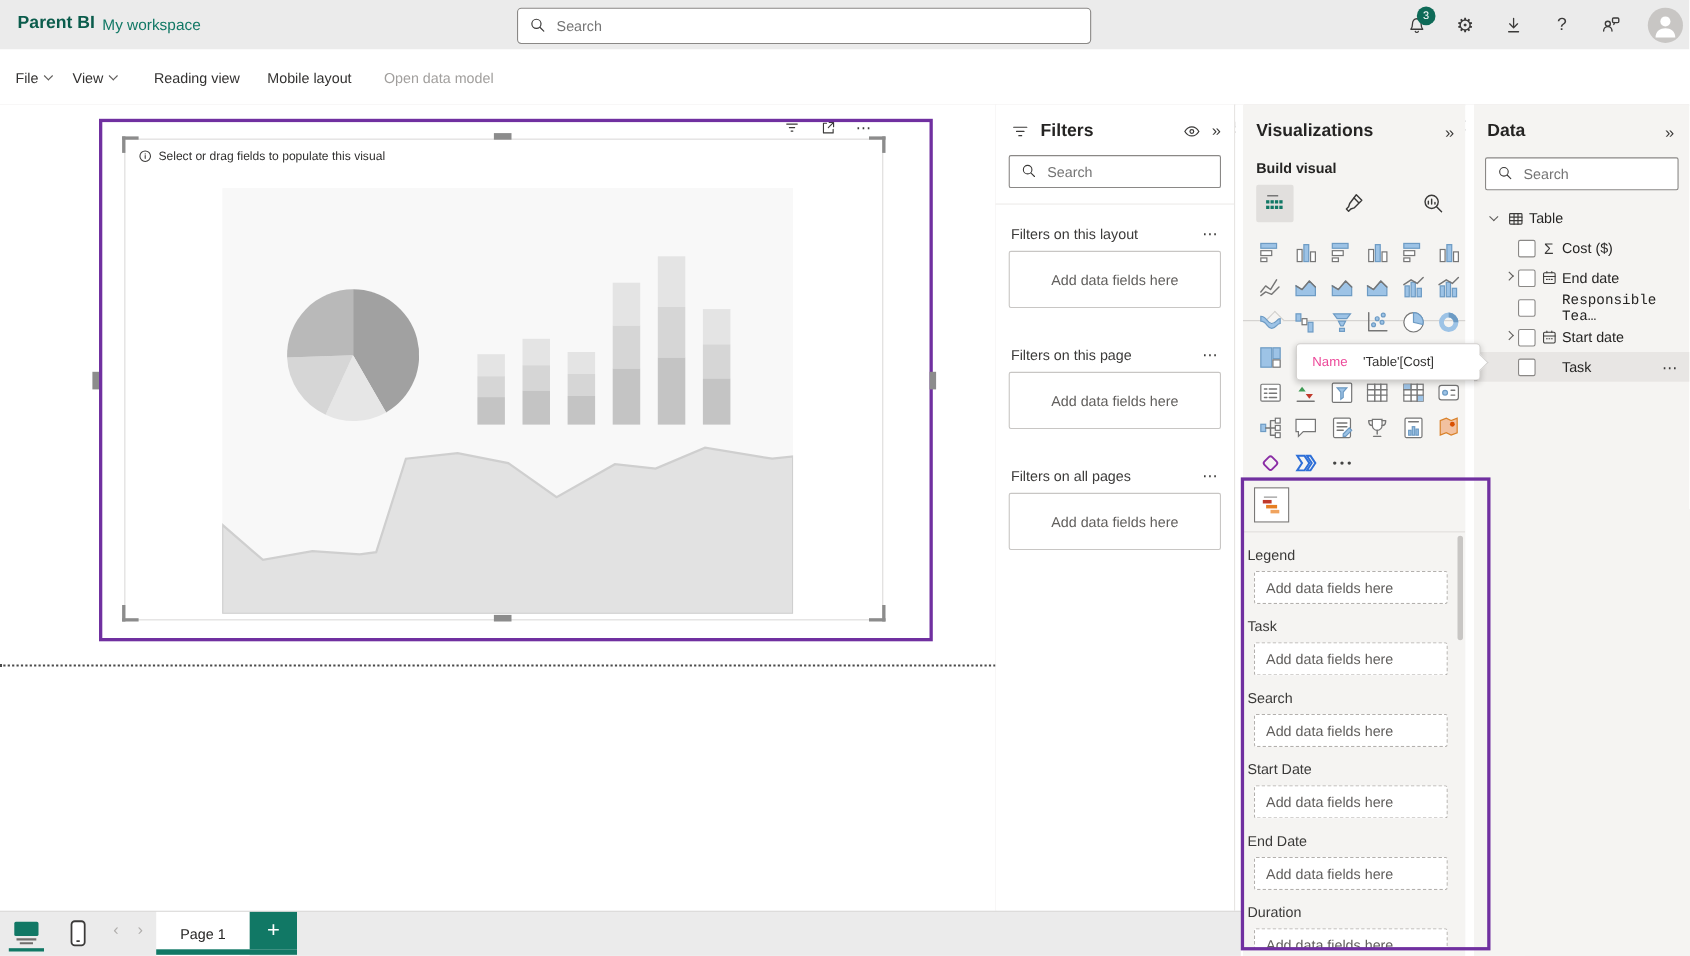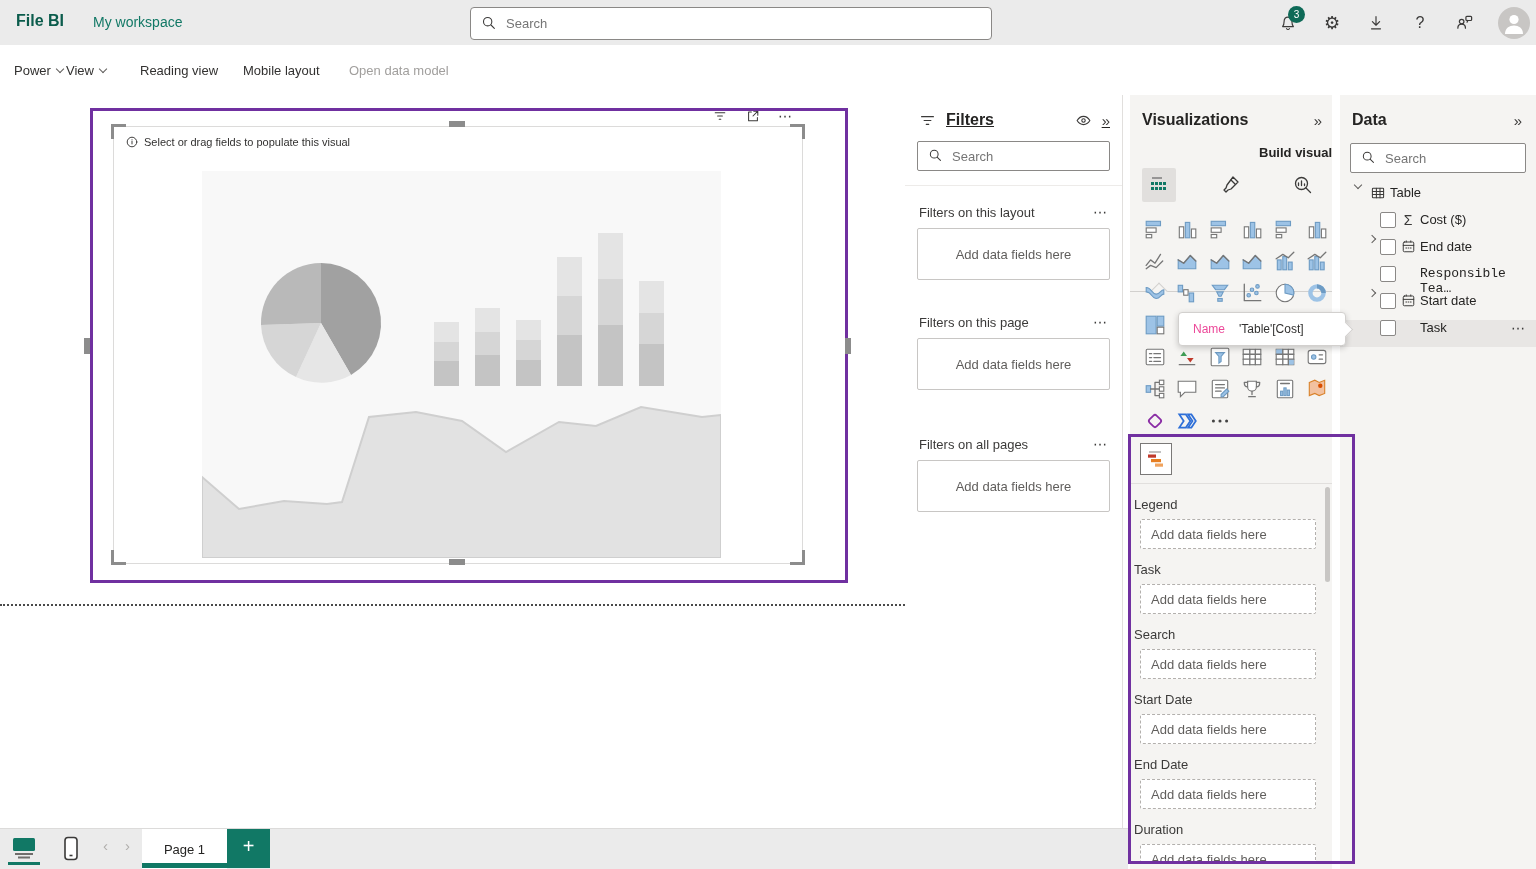--- a/index.html
+++ b/index.html
@@ -41,35 +41,35 @@
   .b-tl{border-left:3px solid #8c8c8c;border-top:3px solid #8c8c8c;}
   .b-tr{border-right:3px solid #8c8c8c;border-top:3px solid #8c8c8c;}
   .b-bl{border-left:3px solid #8c8c8c;border-bottom:3px solid #8c8c8c;}
   .b-br{border-right:3px solid #8c8c8c;border-bottom:3px solid #8c8c8c;}
   .handle{position:absolute;background:#8c8c8c;z-index:55;}
   .dotline{position:absolute;left:0;top:509px;width:905px;border-top:2px dotted #4a4a4a;}
   .annot{position:absolute;border:3px solid #7030A0;z-index:50;pointer-events:none;}
   
   #filters{position:absolute;left:905px;top:95px;width:218px;height:733px;background:#fff;border-right:1px solid #e1dfdd;box-sizing:border-box;}
   .pane-title{font-size:16px;font-weight:bold;color:#252423;}
-  .fhead{display:flex;align-items:center;gap:10px;padding:16px 12px 10px 14px;text-decoration:underline;}
+  .fhead{display:flex;align-items:flex-start;gap:10px;padding:16px 12px 10px 14px;}
   .fhead .spacer{flex:1;}
   .collapse{font-size:15px;color:#3b3a39;cursor:pointer;}
   .pane-search{margin:2px 12px 0 12px;height:28px;border:1px solid #8a8886;border-radius:2px;background:#fff;display:flex;align-items:center;}
   .pane-search input{border:none;outline:none;flex:1;font-size:13px;font-family:"Liberation Sans",sans-serif;color:#323130;background:transparent;min-width:0;}
   .fdivider{border-top:1px solid #edebe9;margin-top:14px;}
   .fsec{display:flex;align-items:center;margin:18px 14px 8px 14px;color:#3b3a39;font-size:13px;}
   .fsec .spacer{flex:1;}
   .fdrop{margin:0 12px;height:50px;border:1px solid #c8c6c4;border-radius:2px;background:#fff;display:flex;align-items:center;justify-content:center;color:#605e5c;font-size:13px;}
   .fsec + .fdrop{margin-bottom:8px;}
   
   #vizpane{position:absolute;left:1130px;top:95px;width:202px;height:774px;background:#f5f4f2;}
   .vhead{display:flex;align-items:center;padding:16px 10px 0 12px;}
   .vhead .spacer{flex:1;}
-  .vsub{padding:16px 0 8px 12px;font-size:13px;font-weight:bold;color:#252423;text-align:right;}
+  .vsub{padding:16px 0 8px 12px;font-size:13px;font-weight:bold;color:#252423;}
   .vtabs{display:flex;align-items:center;gap:38px;padding-left:12px;}
   .vtab{width:34px;height:34px;display:flex;align-items:center;justify-content:center;border-radius:2px;cursor:pointer;}
   .vtab.sel{background:#e1dfdd;}
   .tabline{position:absolute;left:0;top:196px;width:202px;border-top:1px solid #d2d0ce;}
   .notch{position:absolute;left:23px;top:190px;width:11px;height:11px;background:#f5f4f2;border-top:1px solid #d2d0ce;border-left:1px solid #d2d0ce;transform:rotate(45deg);}
   #gallery{position:absolute;left:11px;top:121px;width:191px;display:grid;grid-template-columns:repeat(6,1fr);row-gap:6px;column-gap:4px;}
   .gcell{width:27px;height:26px;display:flex;align-items:center;justify-content:center;cursor:pointer;}
   svg.gsvg{width:22px;height:22px;}
   .go{fill:#fff;stroke:#767676;stroke-width:1;}
   .gb{fill:#9dc3e6;stroke:#6d9bc4;stroke-width:1;}
@@ -80,21 +80,21 @@
   .tooltip:after{content:"";position:absolute;right:-6px;top:11px;width:10px;height:10px;background:#fff;border-top:1px solid #d2d0ce;border-right:1px solid #d2d0ce;transform:rotate(45deg);}
   
   #wells{position:absolute;left:1130px;top:435px;width:202px;height:427px;background:#f5f4f2;overflow:hidden;z-index:10;}
   .chip{margin:8px 0 0 10px;width:30px;height:30px;background:#fff;border:1px solid #7a7877;display:flex;align-items:center;justify-content:center;cursor:pointer;}
   .wdiv{border-top:1px solid #e1dfdd;margin-top:8px;}
   .well-label{margin:13px 0 7px 4px;font-size:13px;color:#3b3a39;}
   .well-drop{margin:0 16px 0 10px;height:28px;border:1px dashed #b3b0ad;border-radius:2px;background:#fff;display:flex;align-items:center;padding-left:10px;color:#605e5c;font-size:13px;}
   .wscroll{position:absolute;right:2px;top:52px;width:5px;height:95px;border-radius:3px;background:#c8c6c4;cursor:pointer;}
   
   #datapane{position:absolute;left:1340px;top:95px;width:196px;height:774px;background:#f5f4f2;}
-  .drow{display:flex;align-items:flex-start;height:27px;font-size:13px;color:#252423;position:relative;cursor:pointer;}
+  .drow{display:flex;align-items:center;height:27px;font-size:13px;color:#252423;position:relative;cursor:pointer;}
   .drow .exp{width:16px;display:flex;justify-content:center;}
   .cbox{width:14px;height:14px;border:1px solid #8a8886;background:#fff;border-radius:2px;flex:0 0 auto;}
   .ticon{width:24px;display:flex;justify-content:center;color:#3b3a39;flex:0 0 auto;}
   .sigma{font-size:14px;}
   .drow.hl{background:#e8e6e4;}
   .dragbar{position:absolute;left:0;top:1px;width:3px;height:25px;background:#7a7877;}
   .gap{position:absolute;top:95px;width:8px;height:774px;background:#fff;}
   
   #bottombar{position:absolute;left:0;top:828px;width:1128px;height:41px;background:#ebebeb;border-top:1px solid #dcdbda;box-sizing:border-box;}
   .bb-ico{position:absolute;cursor:pointer;}
@@ -103,21 +103,21 @@
   .tab-underline{position:absolute;left:142px;top:34px;width:128px;height:5px;background:#117865;}
   .pgnav{position:absolute;top:8px;font-size:15px;color:#b0aeac;cursor:default;}
   .web-underline{position:absolute;left:8px;top:33px;width:32px;height:3px;background:#117865;}
 </style>
 </head>
 <body>
 
 <div id="app">
 
   <div id="topbar">
-    <span class="brand">File BI</span>
+    <span class="brand">Parent BI</span>
     <span class="workspace">My workspace</span>
     <div class="top-search">
       <span class="mag">
         <svg width="15" height="15" viewBox="0 0 18 18">
             <circle class="st" cx="8" cy="8" r="5"></circle>
             <path class="st" d="M12 12l4 4"></path>
           </svg>
       </span>
       <input placeholder="Search" style="">
     </div>
@@ -152,21 +152,21 @@
         <svg width="32" height="32" viewBox="0 0 32 32">
             <circle cx="16" cy="12.5" r="4.6" fill="#fff"></circle>
             <path d="M7 27c0-5.6 4.3-8.4 9-8.4s9 2.8 9 8.4" fill="#fff"></path>
           </svg>
       </span>
     </div>
   </div>
 
   <div id="menubar">
     <div class="menu-item" style="left:14px">
-      <span>Power</span>
+      <span>File</span>
         <span class="chev sm gray"></span>
     </div>
     <div class="menu-item" style="left:66px">
       <span>View</span>
         <span class="chev sm gray"></span>
     </div>
     <div class="menu-item" style="left:140px">
         <span>Reading view</span>
       </div>
     <div class="menu-item" style="left:243px">
@@ -360,21 +360,21 @@
 
     <div class="fsec" style="margin-top:34px">
       <span>Filters on this page</span>
         <span class="spacer"></span>
       <span class="dots">⋯</span>
     </div>
     <div class="fdrop">
         <span>Add data fields here</span>
       </div>
 
-    <div class="fsec" style="margin-top:46px">
+    <div class="fsec" style="margin-top:34px">
       <span>Filters on all pages</span>
         <span class="spacer"></span>
       <span class="dots">⋯</span>
     </div>
     <div class="fdrop">
         <span>Add data fields here</span>
       </div>
   </div>
 
   <div class="gap" style="left:1123px"></div>

